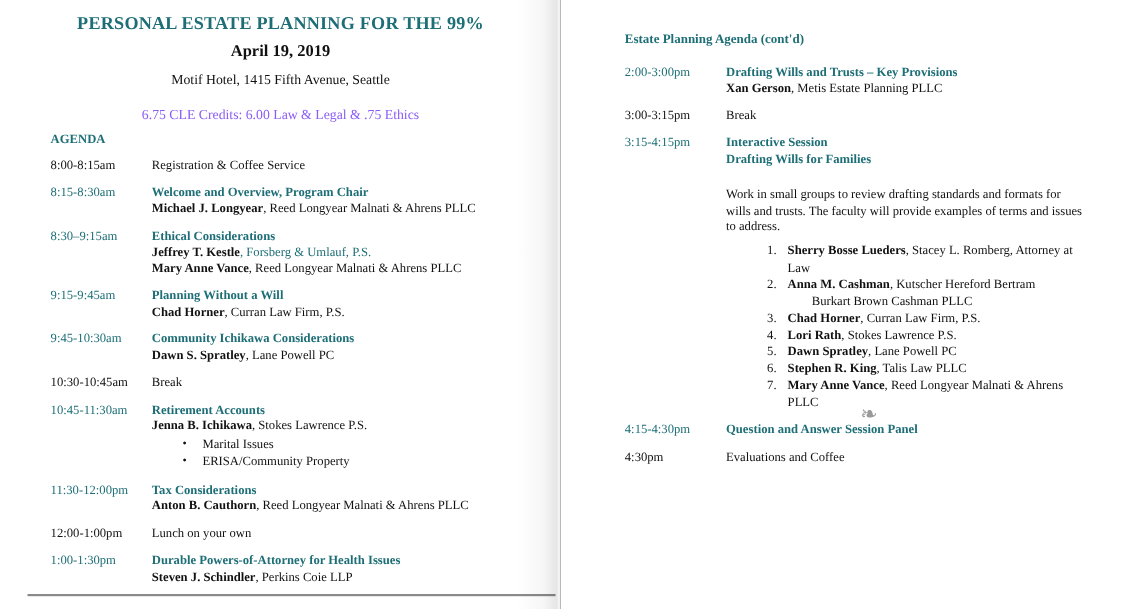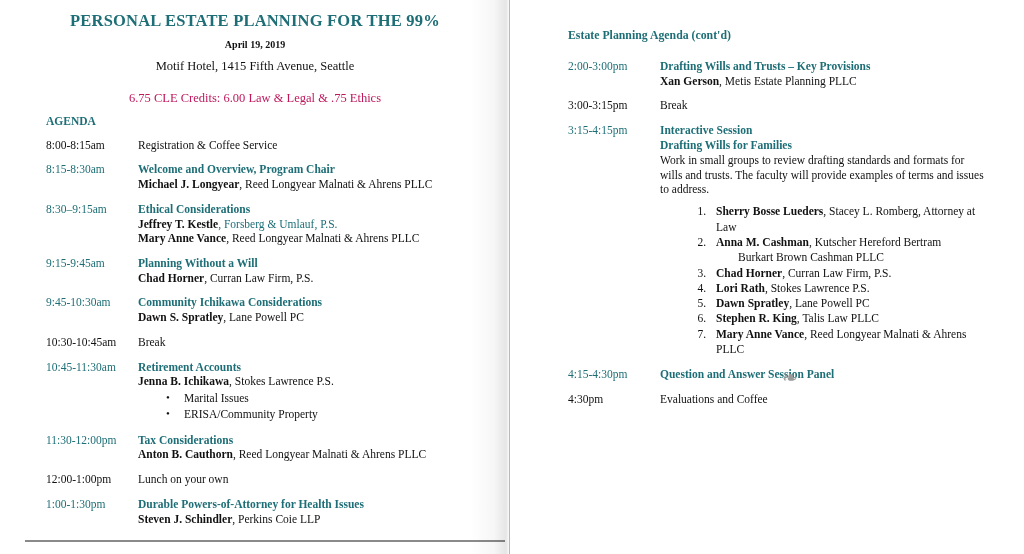--- a/index.html
+++ b/index.html
@@ -68,34 +68,34 @@
     text-align: center;
     font-weight: bold;
     font-size: 16.5px;
     letter-spacing: 0.2px;
     color: #1d6e76;
     margin: 11px 28px 0 28px;
   }
   .doc-date {
     text-align: center;
     font-weight: bold;
-    font-size: 10px;
+    font-size: 15px;
     color: #111111;
     margin: 8px 0 0 0;
   }
   .doc-venue {
     text-align: center;
     font-size: 12.5px;
     color: #111111;
     margin: 9px 0 0 0;
   }
   .doc-credits {
     text-align: center;
     font-size: 12.5px;
-    color: #be185d;
+    color: #8b5cf6;
     margin: 17px 0 0 0;
   }
 
   
   .agenda {
     margin: 9px 0 0 46px;
     width: 430px;
   }
   .agenda-label {
     font-weight: bold;
@@ -143,21 +143,21 @@
   }
   .speaker .firm {
     font-weight: normal;
   }
   .speaker .firm.teal {
     color: #1d6e76;
     text-align: center;
   }
   .desc {
     color: #111111;
-    margin-top: 0;
+    margin-top: 17px;
     line-height: 1.3;
   }
 
   
   ul.bullets {
     list-style: none;
     margin: 2px 0 0 0;
     padding: 0 0 0 28px;
   }
   ul.bullets li {

